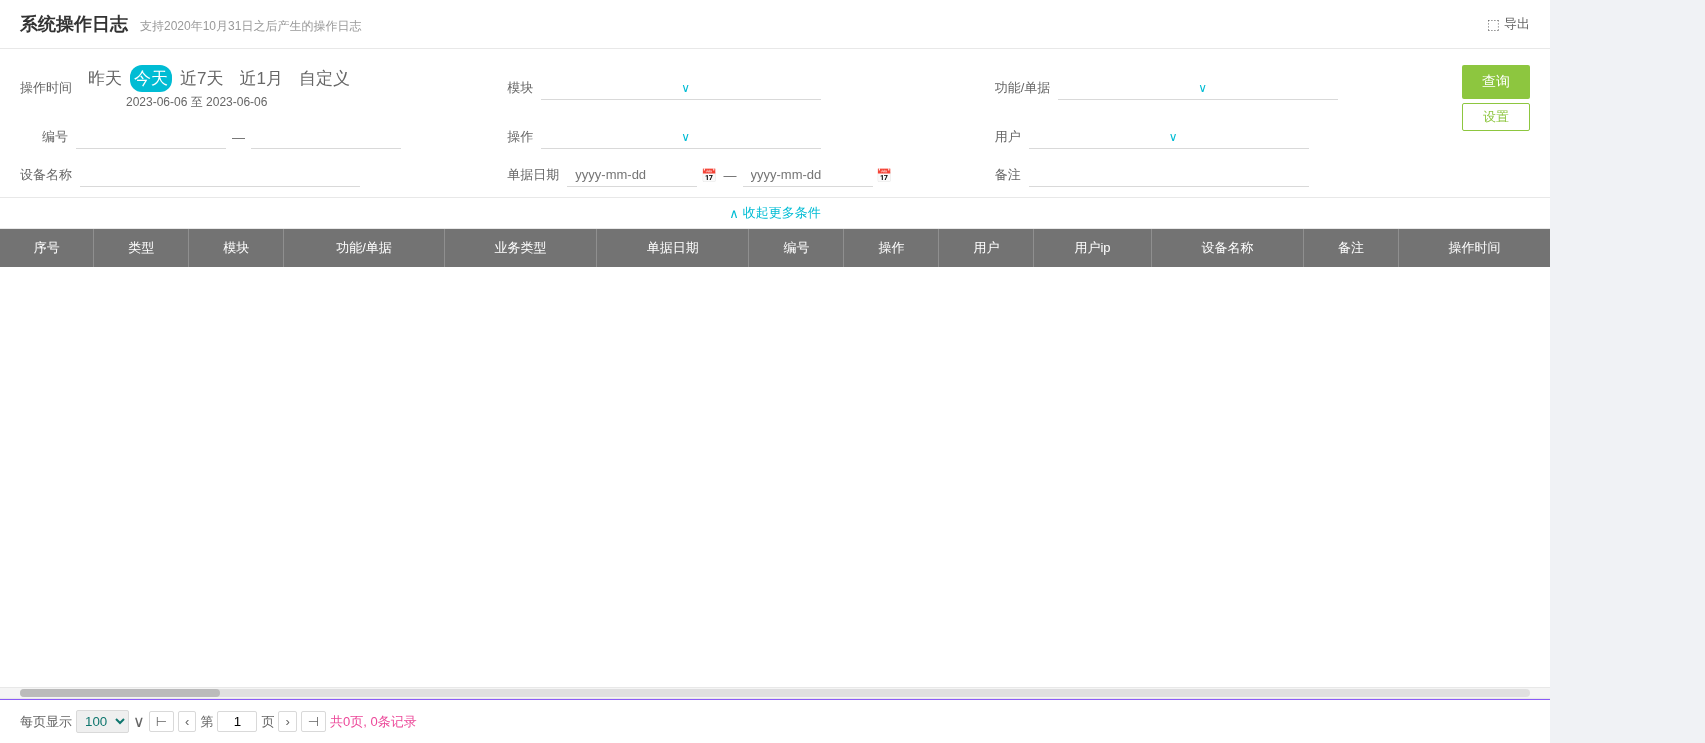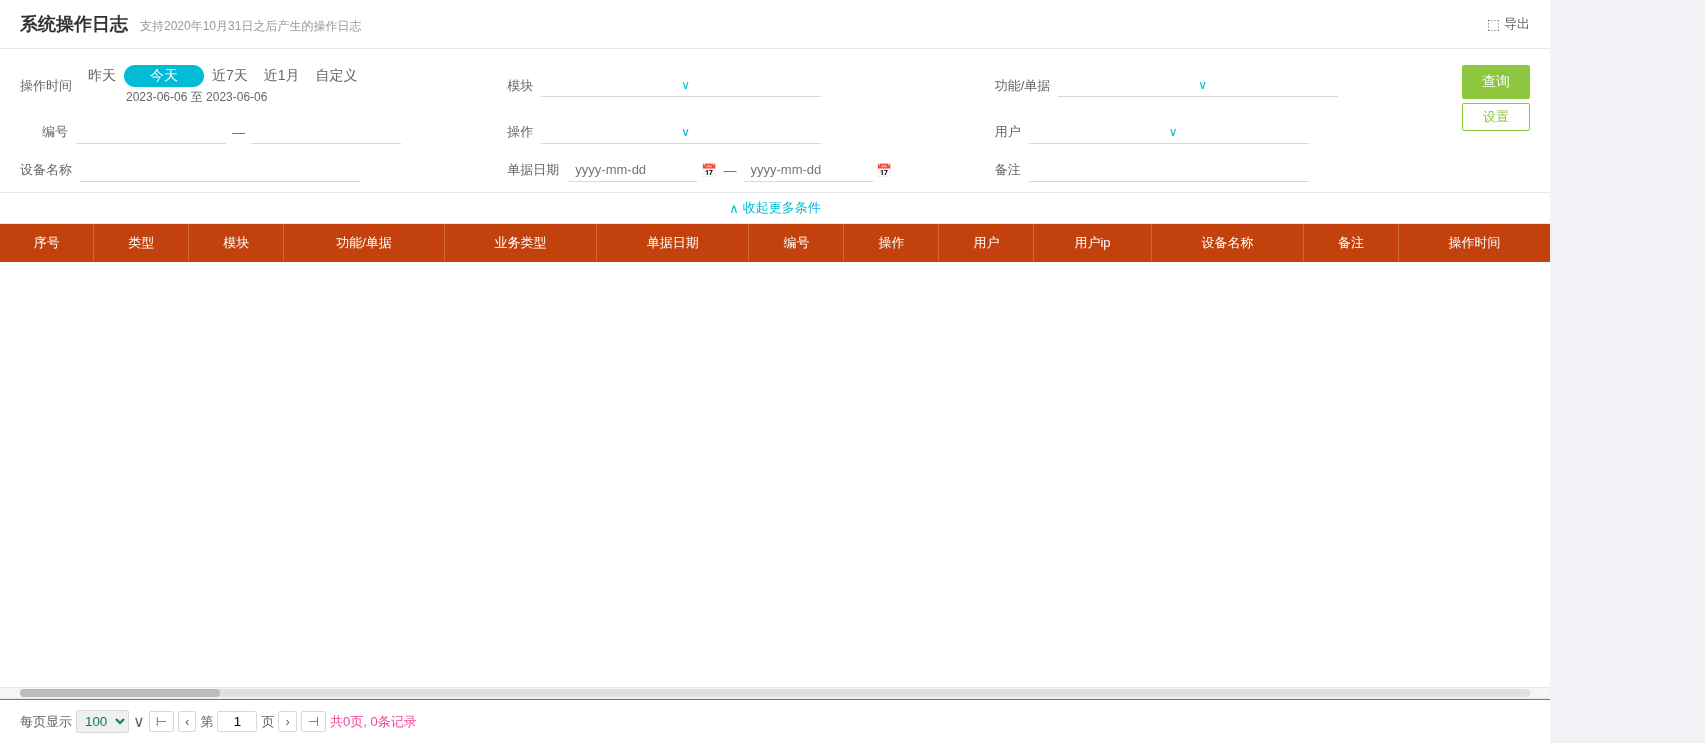--- a/index.html
+++ b/index.html
@@ -14,22 +14,22 @@
     .page-subtitle { font-size: 12px; color: #999; }
     .export-btn { display: flex; align-items: center; gap: 4px; color: #666; font-size: 13px; cursor: pointer; border: none; background: none; }
 
     
     .filter-area { background: #fff; padding: 16px 20px; border-bottom: 1px solid #e8e8e8; }
     .filter-row { display: flex; align-items: center; margin-bottom: 14px; gap: 0; }
     .filter-row:last-child { margin-bottom: 0; }
 
     
     .time-filter-group { display: flex; align-items: center; gap: 0; }
-    .time-btn { padding: 2px 8px; border: none; background: none; cursor: pointer; color: #666; font-size: 14px; }
-    .time-btn.active { background: #00bcd4; color: #fff; border-radius: 12px; padding: 2px 26px; }
+    .time-btn { padding: 2px 8px; border: none; background: none; cursor: pointer; color: #666; font-size: 17px; }
+    .time-btn.active { background: #00bcd4; color: #fff; border-radius: 12px; padding: 2px 4px; }
     .time-range { color: #666; font-size: 12px; margin-top: 2px; margin-left: 46px; }
 
     .time-filter-wrapper { display: flex; flex-direction: column; }
 
     
     .select-field { display: flex; align-items: center; border-bottom: 1px solid #d9d9d9; padding: 4px 8px; min-width: 200px; cursor: pointer; position: relative; }
     .select-field span { flex: 1; color: #ccc; }
     .select-field .arrow { color: #00bcd4; font-size: 12px; }
 
     
@@ -43,21 +43,21 @@
     .settings-btn { background: #fff; color: #8dc63f; border: 1px solid #8dc63f; padding: 4px 20px; cursor: pointer; font-size: 13px; border-radius: 2px; }
 
     
     .collapse-bar { display: flex; justify-content: center; align-items: center; padding: 6px; background: #fff; border-top: 1px solid #e8e8e8; cursor: pointer; color: #00bcd4; font-size: 13px; gap: 4px; }
 
     
     .main-content { flex: 1; background: #fff; margin-top: 0; }
 
     
     .data-table { width: 100%; border-collapse: collapse; }
-    .data-table thead tr { background: #c2410c; }
+    .data-table thead tr { background: #737373; }
     .data-table thead th { color: #fff; padding: 10px 8px; text-align: center; font-weight: normal; font-size: 13px; white-space: nowrap; border-right: 1px solid rgba(255,255,255,0.2); }
     .data-table thead th:last-child { border-right: none; }
 
     
     .empty-area { height: 320px; }
 
     
     .scrollbar-area { height: 12px; background: #f5f5f5; border-top: 1px solid #e8e8e8; border-bottom: 1px solid #e8e8e8; display: flex; align-items: center; padding: 0 20px; }
     .scrollbar-track { flex: 1; height: 8px; background: #e0e0e0; border-radius: 4px; position: relative; }
     .scrollbar-thumb { width: 200px; height: 8px; background: #bbb; border-radius: 4px; position: absolute; left: 0; }

